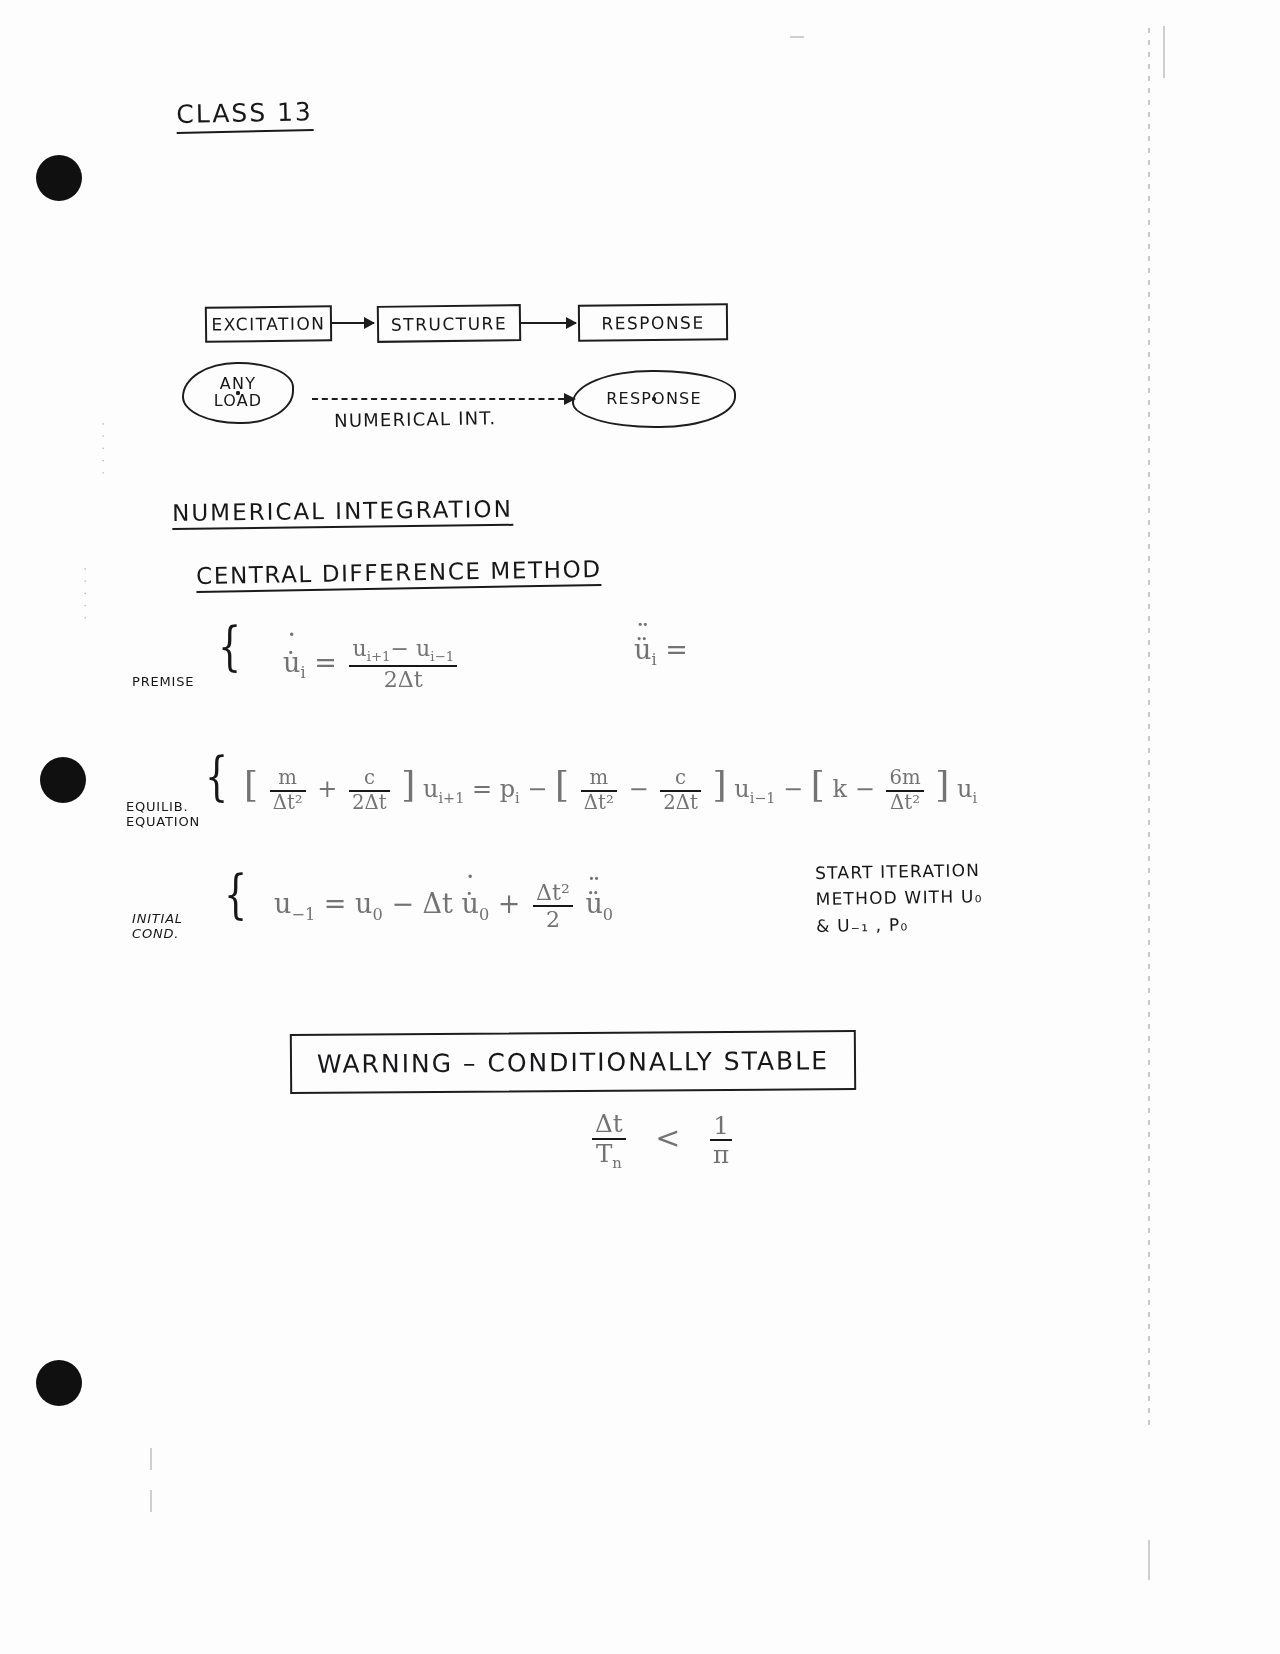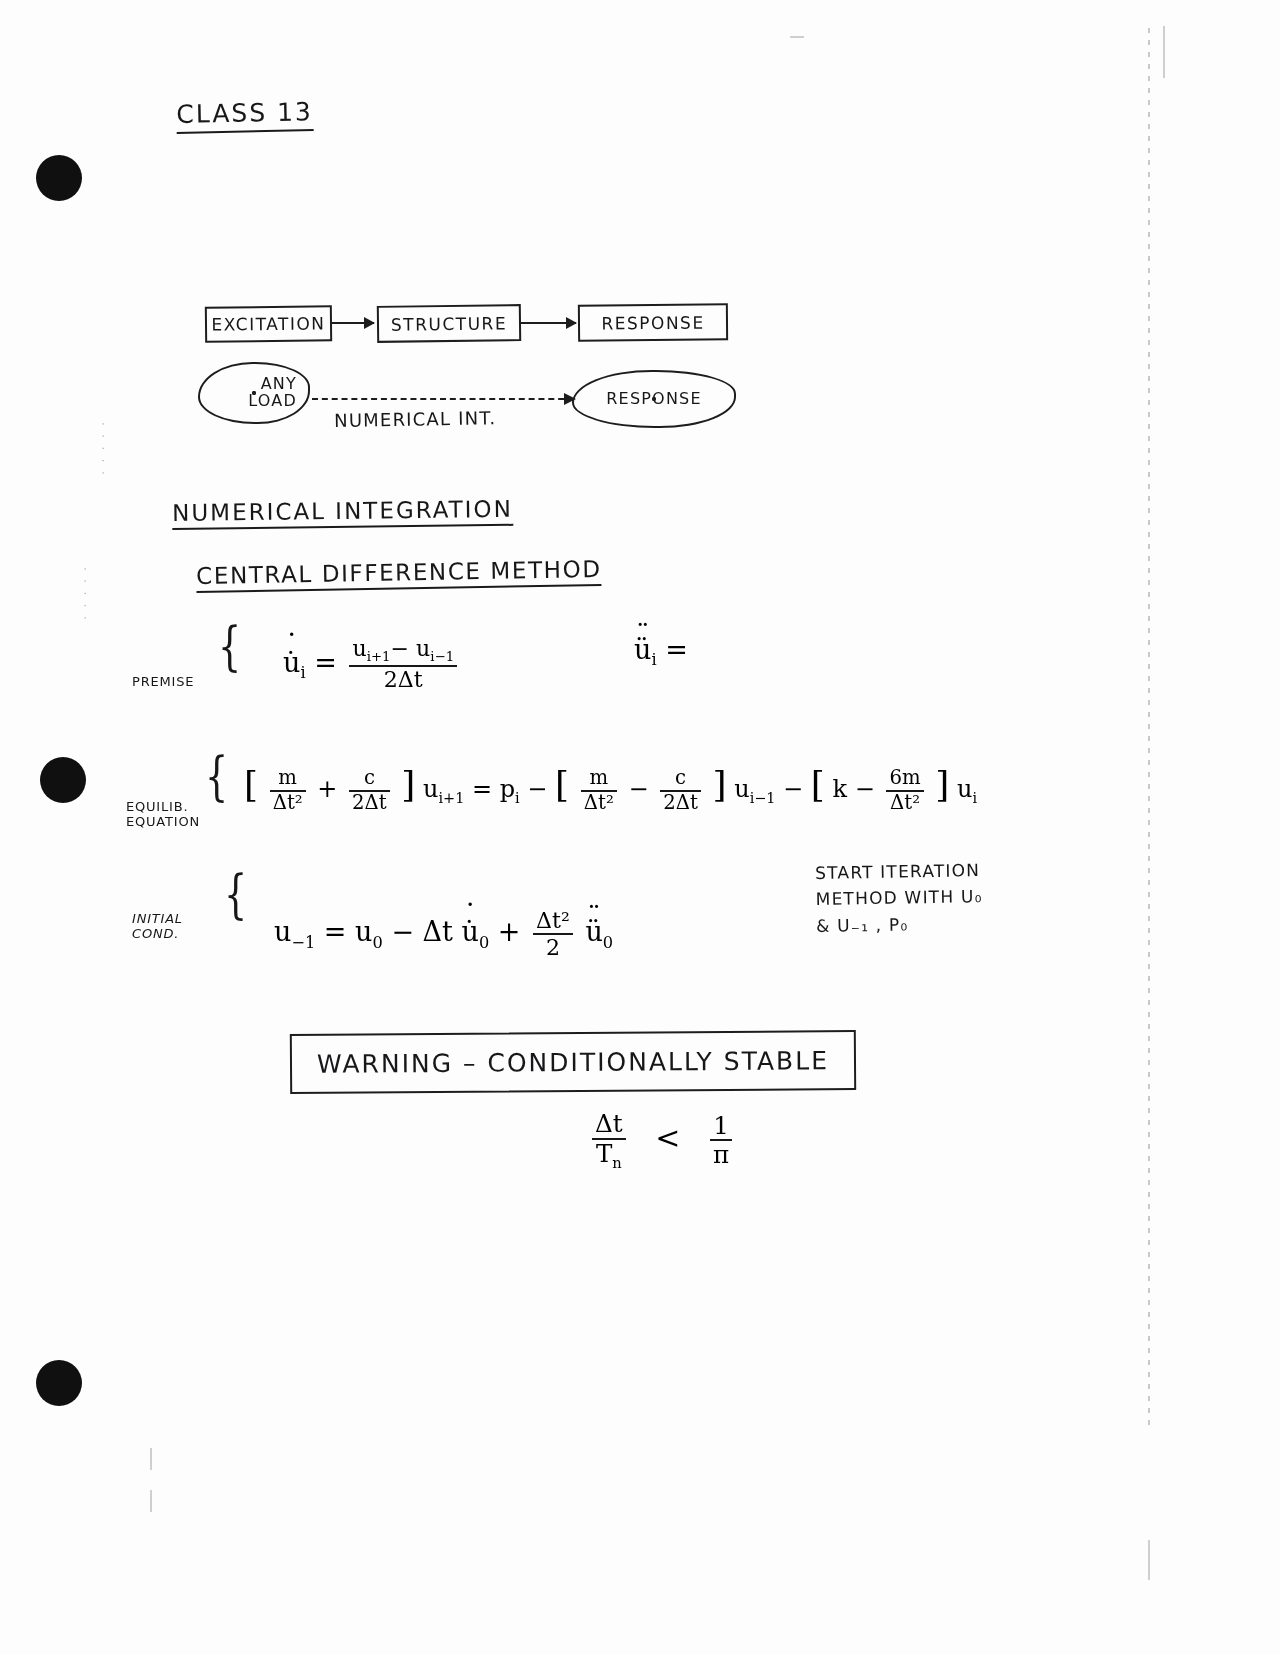--- a/index.html
+++ b/index.html
@@ -155,21 +155,21 @@
     color: #17171a;
     line-height: 1;
     transform: scaleX(0.7);
     transform-origin: left center;
   }
 
   
   .math {
     position: absolute;
     font-family: "DejaVu Serif", serif;
-    color: #000000;
+    color: #737373;
     white-space: nowrap;
   }
   .frac {
     display: inline-flex;
     flex-direction: column;
     align-items: center;
     justify-content: center;
     vertical-align: middle;
     margin: 0 4px;
   }
@@ -256,21 +256,21 @@
 
   <div class="flowbox" style="left:377px; top:305px; width:140px; height:33px; transform: rotate(-0.7deg);">
     <span>Structure</span>
   </div>
   <div class="arrow" style="left:519px; top:322px; width:57px;"></div>
 
   <div class="flowbox" style="left:578px; top:304px; width:146px; height:33px; transform: rotate(-0.5deg);">
     <span>Response</span>
   </div>
 
-  <div class="cloud bumpy" style="left:198px; top:362px; width:108px; height:58px;text-align:right;">
+  <div class="cloud bumpy" style="left:182px; top:362px; width:108px; height:58px;">
     <span style="max-width:86px; display:block;">Any Load</span>
   </div>
 
   <div class="cloud bumpy" style="left:572px; top:370px; width:160px; height:54px;">
     <span>Response</span>
   </div>
 
   <div class="dashed-arrow" style="left:312px; top:398px; width:262px;"></div>
 
   <div class="hand" style="left:334px; top:410px; font-size:18px; transform: rotate(-1deg);">Numerical Int.</div>
@@ -351,21 +351,21 @@
     <span style="font-size:1.5em;">]</span>
     <span>u</span><span class="sub">i</span>
   </div>
 
   <div class="hand small-label" style="left:132px; top:878px;font-style:italic;">
     <div>Initial</div>
     <div>Cond.</div>
   </div>
   <div class="brace" style="left:224px; top:868px;">{</div>
 
-  <div class="math" style="left:274px; top:880px; font-size:27px;margin-top:28px;">
+  <div class="math" style="left:274px; top:880px; font-size:27px;">
     <span>u</span><span class="sub">−1</span>
     <span>=</span>
     <span>u</span><span class="sub">0</span>
     <span>− Δt</span>
     <span class="dot1">u̇</span><span class="sub">0</span>
     <span>+</span>
     <span class="frac">
       <span class="num">Δt²</span>
       <span class="bar"></span>
       <span class="den">2</span>

